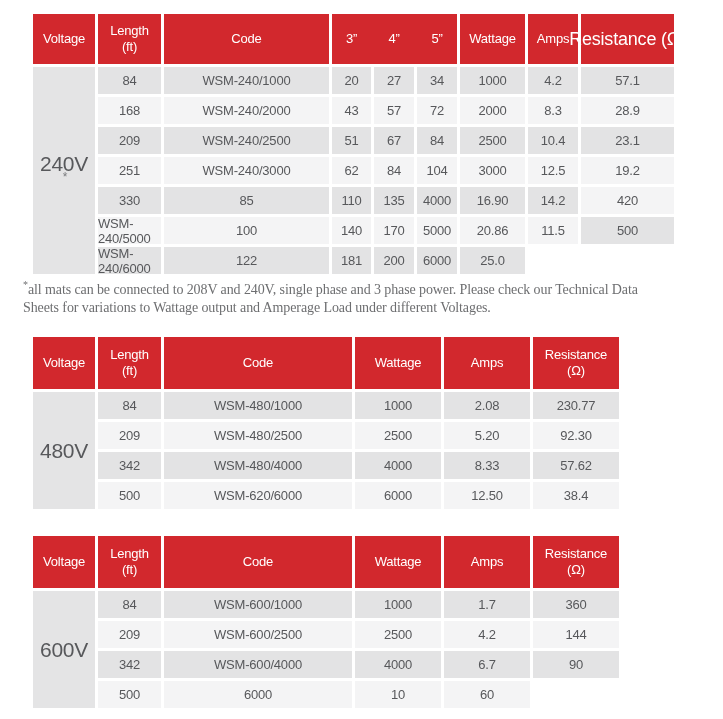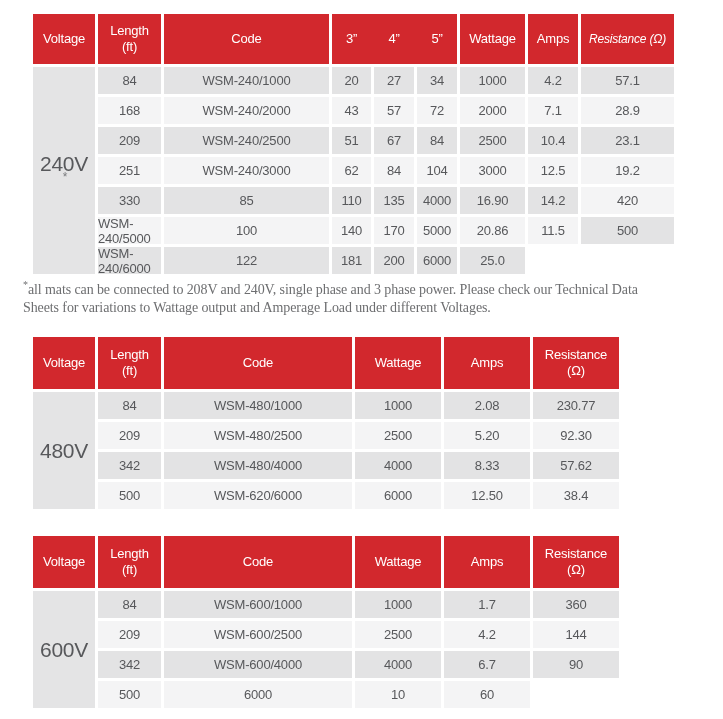--- a/index.html
+++ b/index.html
@@ -34,21 +34,21 @@
     color: var(--header-text, #ffffff);
     display: flex;
     flex-direction: column;
     align-items: center;
     justify-content: center;
     font-size: 13px;
     line-height: 16px;
     text-align: center;
     letter-spacing: -0.2px;
   }
-  .hcell.nowrap { white-space: nowrap; font-size: 12px; font-style: italic; }
+  .hcell.nowrap { white-space: nowrap; font-size: 18px; }
   .hcell.inch-group {
     display: grid;
     grid-template-columns: 39px 40px 40px;
     gap: 3px;
   }
   .inch-group span {
     display: flex;
     align-items: center;
     justify-content: center;
   }
@@ -125,21 +125,21 @@
       <div class="cell dark">34</div>
       <div class="cell dark">1000</div>
       <div class="cell dark">4.2</div>
       <div class="cell dark">57.1</div>
       <div class="cell light">168</div>
       <div class="cell light">WSM-240/2000</div>
       <div class="cell light">43</div>
       <div class="cell light">57</div>
       <div class="cell light">72</div>
       <div class="cell light">2000</div>
-      <div class="cell light">7.1</div>
+      <div class="cell light">8.3</div>
       <div class="cell light">28.9</div>
       <div class="cell dark">209</div>
       <div class="cell dark">WSM-240/2500</div>
       <div class="cell dark">51</div>
       <div class="cell dark">67</div>
       <div class="cell dark">84</div>
       <div class="cell dark">2500</div>
       <div class="cell dark">10.4</div>
       <div class="cell dark">23.1</div>
       <div class="cell light">251</div>

